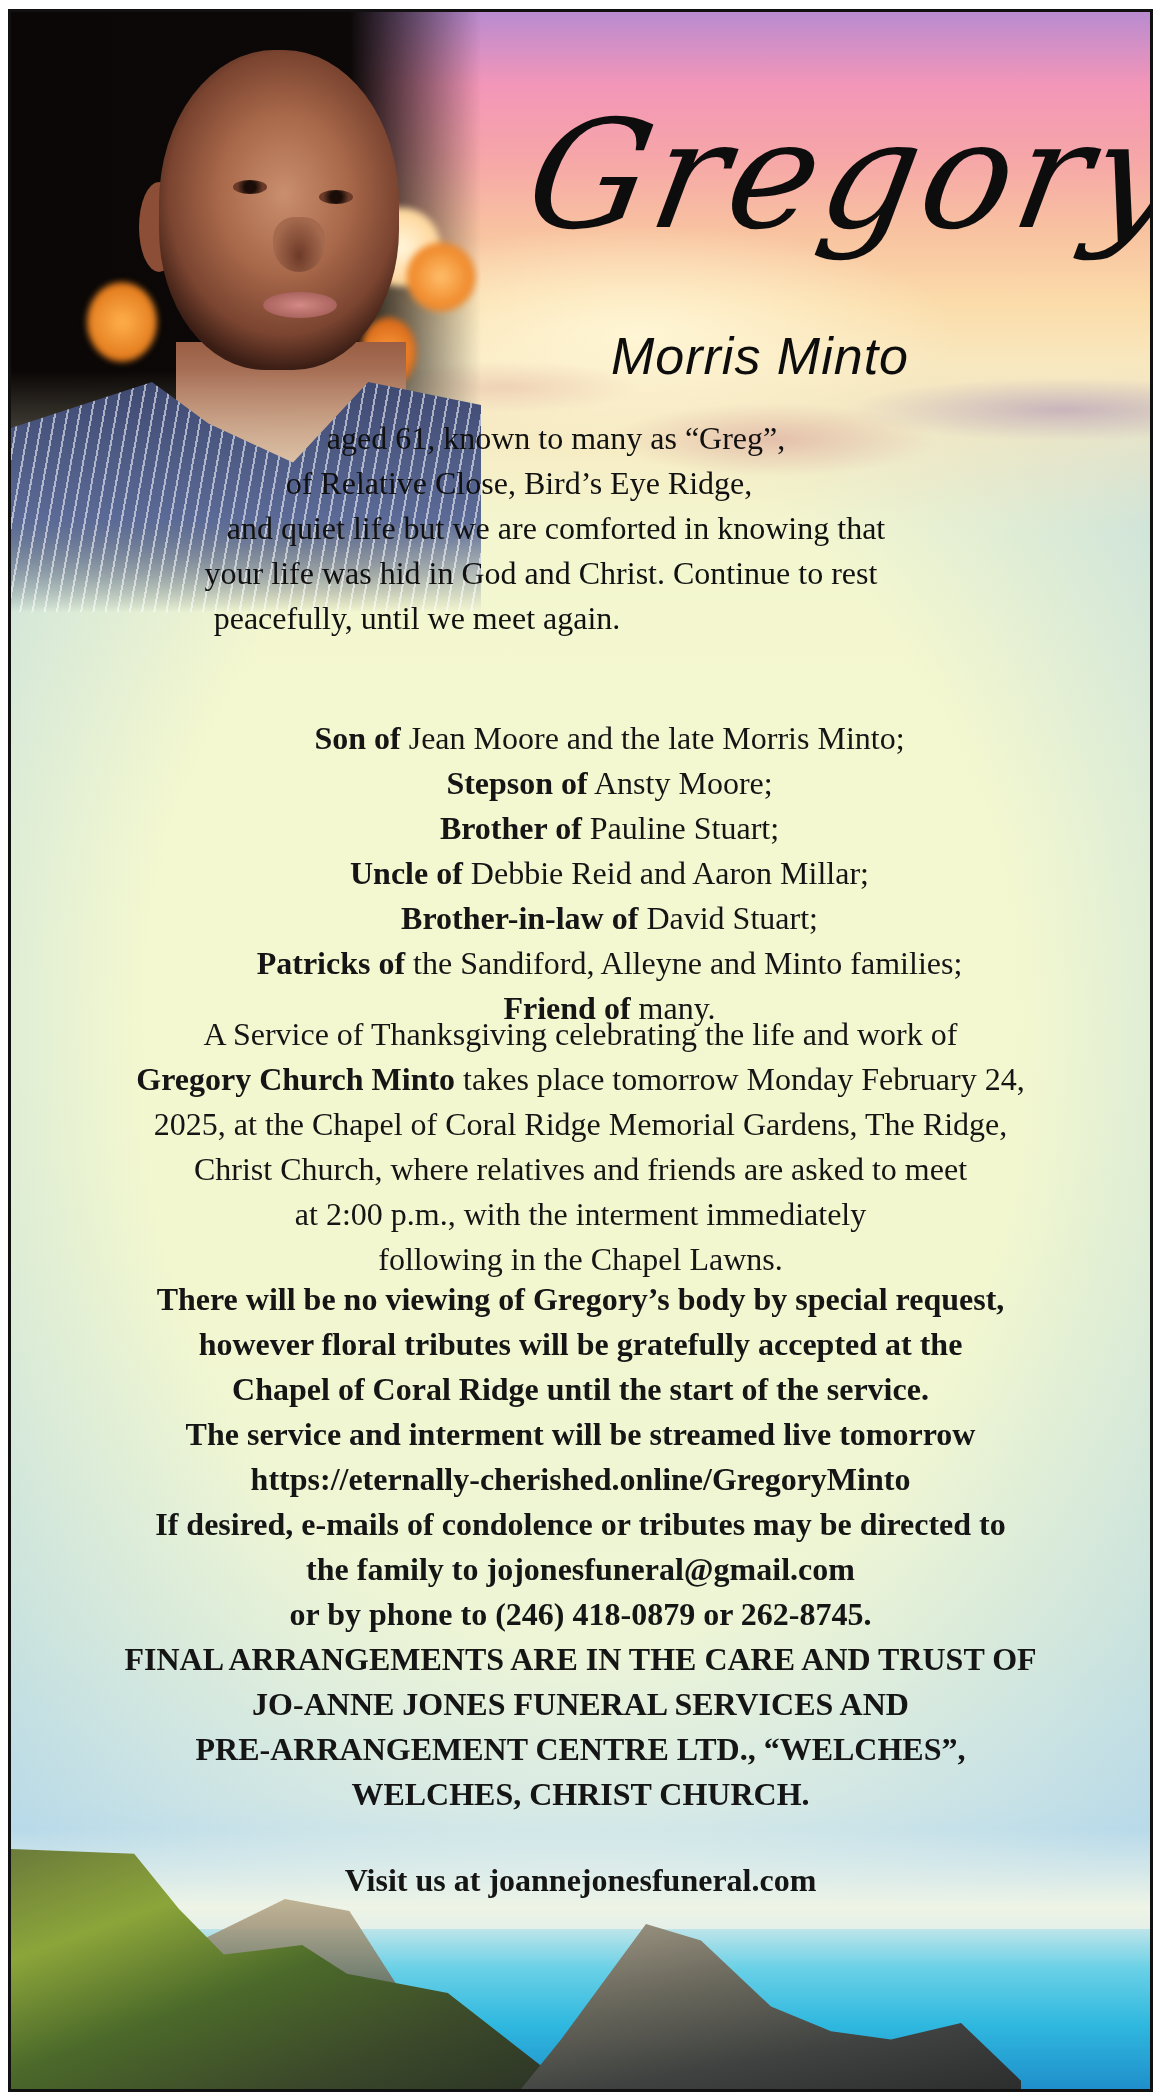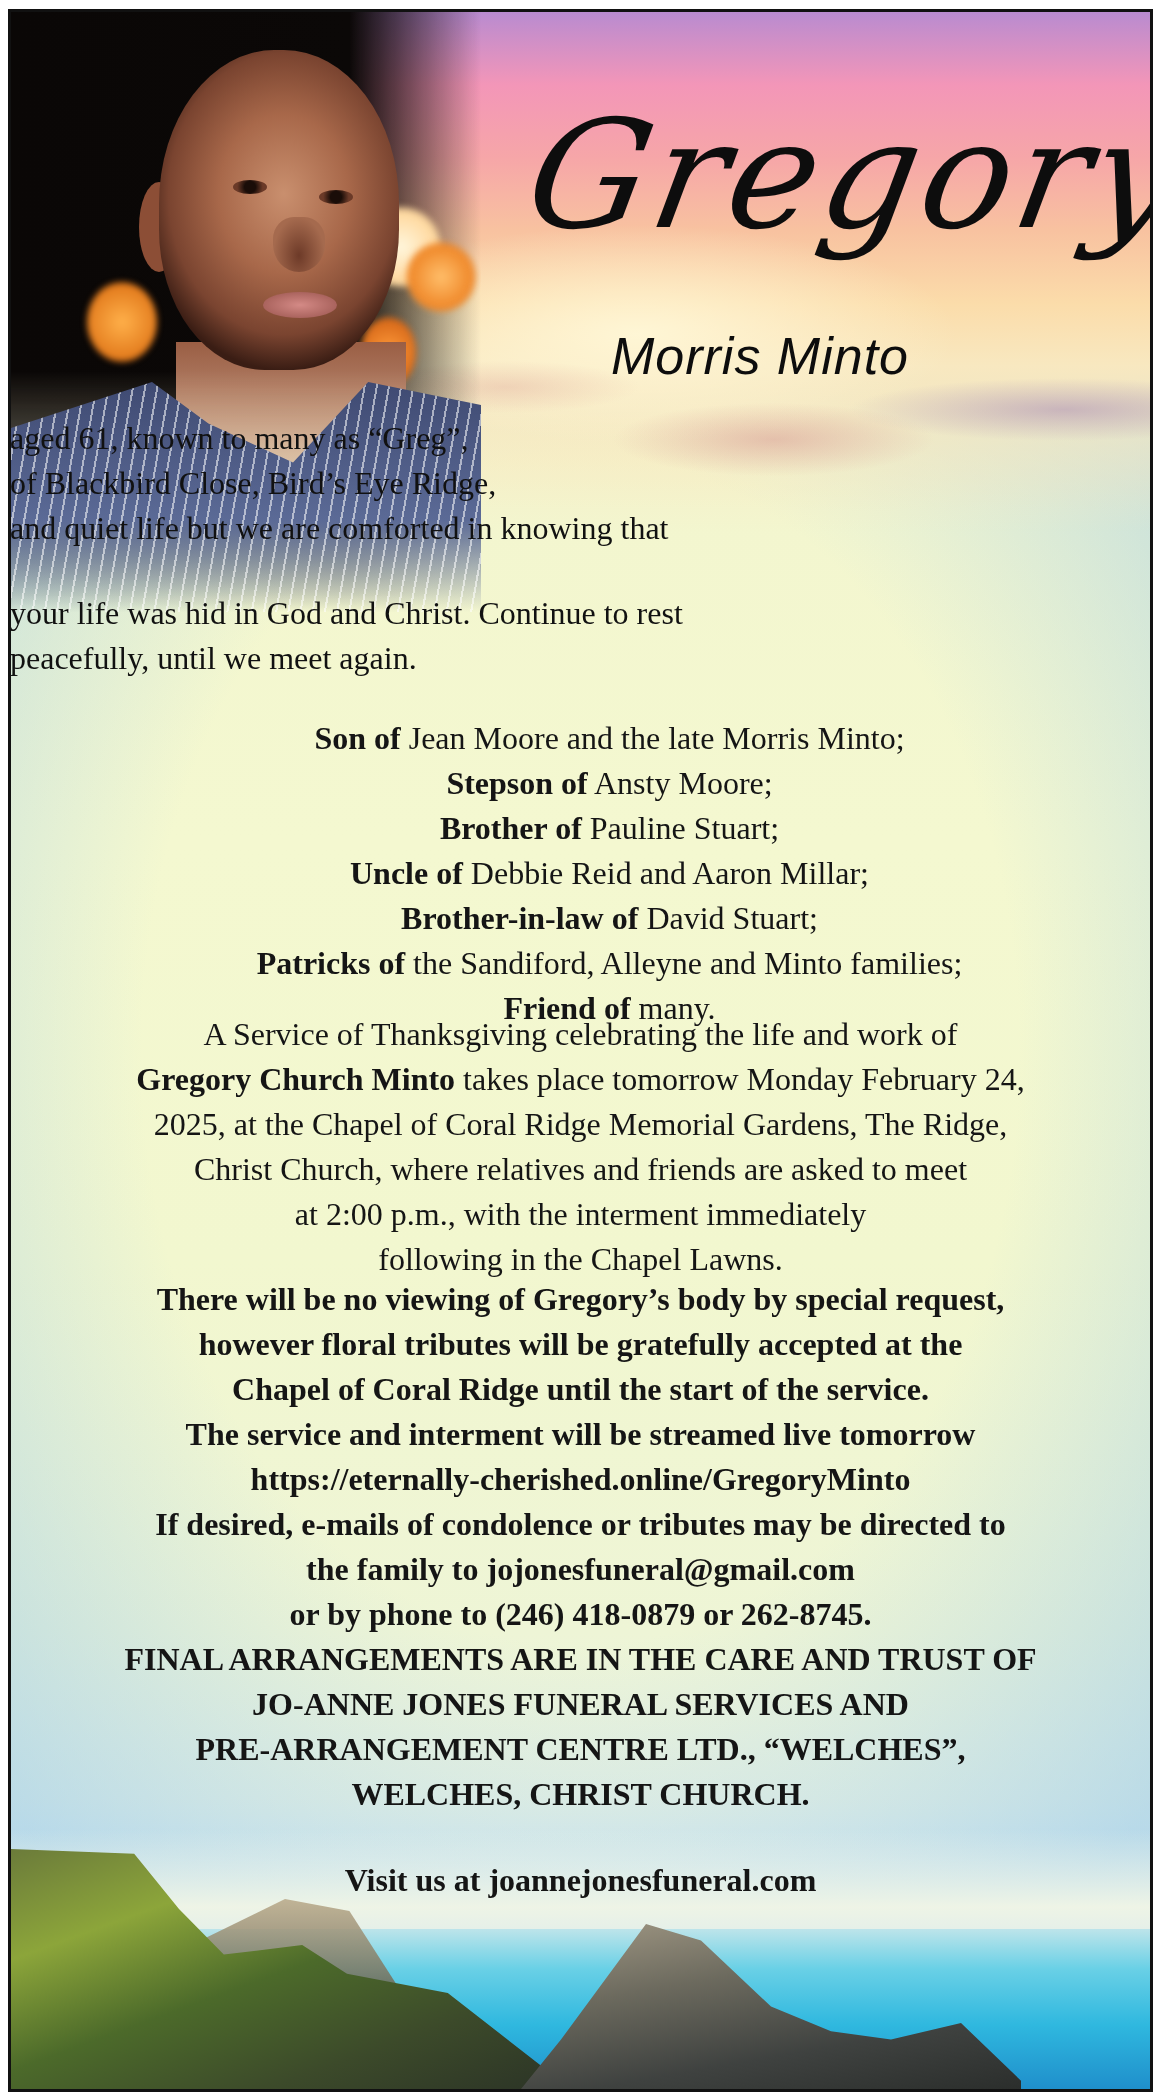--- a/index.html
+++ b/index.html
@@ -75,27 +75,27 @@
     transform: skewX(-10deg);
   }
   .surname {
     position: absolute; left: 600px; top: 318px;
     font-family: "Liberation Sans", sans-serif; font-style: italic;
     font-size: 52px; line-height: 1; color: #0d0d0d; letter-spacing: 1px;
   }
 
   
   .body-text { position: absolute; left: 0; width: 100%; text-align: center; font-size: 32px; line-height: 45px; color: #151515; }
-  .intro { position: absolute; top: 404px; right: 40px; width: 1100px; text-align: left; font-size: 32px; line-height: 45px; }
+  .intro { position: absolute; top: 404px; right: 40px; width: 1100px; text-align: center; font-size: 32px; line-height: 45px; }
   .intro .ln { display: block; }
   .intro .ln-0 { padding-right: 8px; }
   .intro .ln-1 { padding-right: 82px; }
   .intro .ln-2 { padding-right: 12px; }
   .intro .ln-3 { padding-right: 8px; }
-  .intro .ln-4 { padding-right: 38px; margin-top: 40px; }
+  .intro .ln-4 { padding-right: 38px; }
   .intro .ln-5 { padding-right: 286px; }
 
   .relations { top: 704px; margin-left: 29px; }
   .relations .row { display: block; }
   .relations b { font-weight: 700; }
 
   .service { top: 1000px; }
   .service .row { display: block; }
   .service b { font-weight: 700; }
 
@@ -145,21 +145,21 @@
     <div class="nose"></div>
     <div class="lips"></div>
   </div>
   <div class="shirt"></div>
 
   <div class="given-name">Gregory</div>
   <div class="surname">Morris Minto</div>
 
   <div class="intro">
     <span class="ln ln-0">aged 61, known to many as “Greg”,</span>
-    <span class="ln ln-1">of Blackbird Close, Bird’s Eye Ridge,</span>
+    <span class="ln ln-1">of Relative Close, Bird’s Eye Ridge,</span>
     <span class="ln ln-3">and quiet life but we are comforted in knowing that</span>
     <span class="ln ln-4">your life was hid in God and Christ. Continue to rest</span>
     <span class="ln ln-5">peacefully, until we meet again.</span>
   </div>
 
   <div class="body-text relations">
     <span class="row"><b>Son of</b><span> Jean Moore and the late Morris Minto;</span></span>
     <span class="row"><b>Stepson of</b><span> Ansty Moore;</span></span>
     <span class="row"><b>Brother of</b><span> Pauline Stuart;</span></span>
     <span class="row"><b>Uncle of</b><span> Debbie Reid and Aaron Millar;</span></span>

